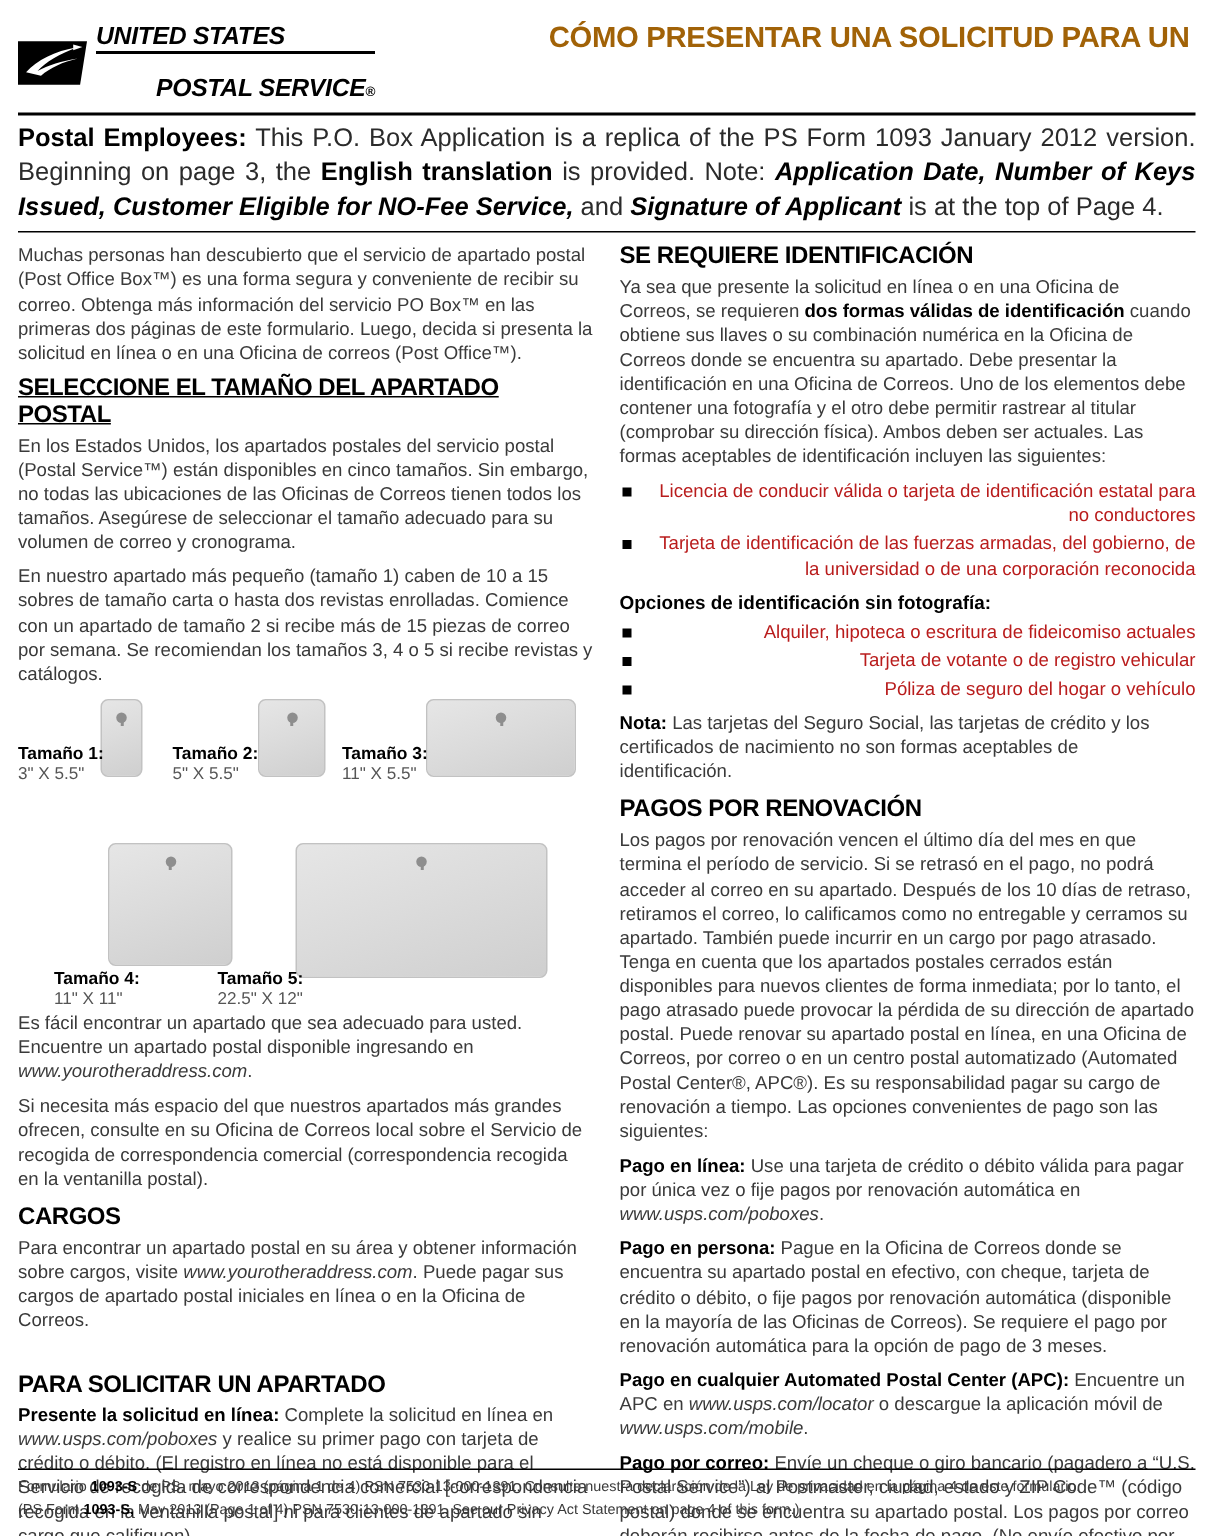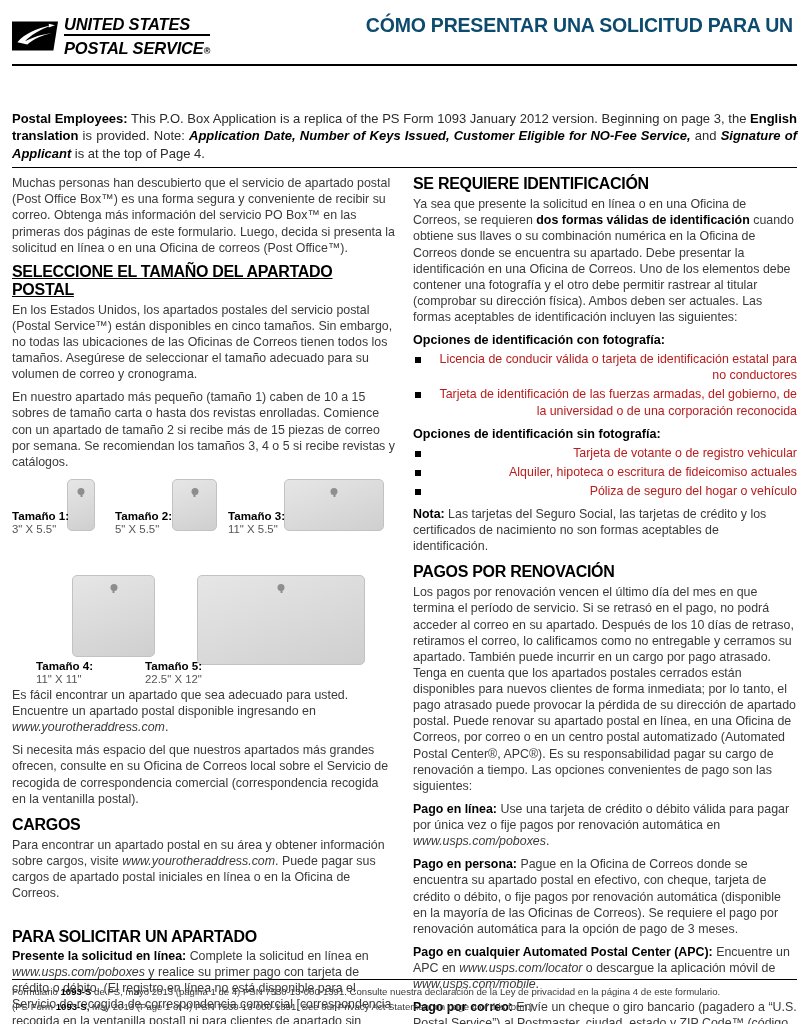--- a/index.html
+++ b/index.html
@@ -47,53 +47,52 @@
     font-style: italic;
     font-size: 16.5px;
     letter-spacing: -0.2px;
     color: #000;
     white-space: nowrap;
   }
   .logo-words .l1 {
     border-bottom: 2px solid #000;
     padding-bottom: 1px;
   }
-  .logo-words .l2 { padding-top: 4px; }
+  .logo-words .l2 { padding-top: 15px; margin-left: 40px; }
   .reg { font-size: 9px; font-style: normal; font-weight: bold; }
 
   .title-block {
     flex: 1 1 auto;
     text-align: right;
     padding-right: 4px;
     padding-top: 0px;
   }
   .title-line {
     font-weight: bold;
     font-size: 19.5px;
     line-height: 1.18;
-    color: #0c4a6e;
+    color: #a16207;
     letter-spacing: -0.2px;
     white-space: nowrap;
   }
   .title-sub {
     font-weight: bold;
     font-size: 14.5px;
     letter-spacing: -0.2px;
   }
 
   .rule-thick { border-top: 2.5px solid #000; margin: 2px 0 0 0; }
   .rule-thin  { border-top: 1.2px solid #000; margin: 0; }
 
   .employee-note {
-    font-size: 13px;
+    font-size: 17px;
     line-height: 1.34;
     padding: 4px 0 5px 0;
     color: #2b2b2b;
     text-align: justify;
-    margin-top: 40px;
   }
   .employee-note b { color:#000; }
   .employee-note i { font-weight: bold; font-style: italic; color:#000; }
 
   
   .columns {
     display: flex;
     gap: 18px;
     padding-top: 7px;
   }
@@ -331,30 +330,29 @@
       <p class="body"><span class="lead-in">Presente la solicitud en la Oficina de Correos:</span><span> Complete las páginas 3 y 4, y lleve el formulario completo a la Oficina de Correos que le quede más cómoda. Una vez que verifiquemos su información y recibamos su pago, le brindaremos una dirección de apartado postal y comenzaremos su servicio.</span></p>
 
     </div>
 
     <div class="col col-right">
 
       <h2 class="section" style="margin-top:0">SE REQUIERE IDENTIFICACIÓN</h2>
 
       <p class="body"><span>Ya sea que presente la solicitud en línea o en una Oficina de Correos, se requieren </span><b>dos formas válidas de identificación</b><span> cuando obtiene sus llaves o su combinación numérica en la Oficina de Correos donde se encuentra su apartado. Debe presentar la identificación en una Oficina de Correos. Uno de los elementos debe contener una fotografía y el otro debe permitir rastrear al titular (comprobar su dirección física). Ambos deben ser actuales. Las formas aceptables de identificación incluyen las siguientes:</span></p>
 
-      <h3 class="subhead">Opciones de identificación con fotografía:</h3>
       <ul class="bullets">
         <li>Licencia de conducir válida o tarjeta de identificación estatal para no conductores</li>
         <li>Tarjeta de identificación de las fuerzas armadas, del gobierno, de la universidad o de una corporación reconocida</li>
       </ul>
 
       <h3 class="subhead">Opciones de identificación sin fotografía:</h3>
       <ul class="bullets">
+        <li>Alquiler, hipoteca o escritura de fideicomiso actuales</li>
         <li>Tarjeta de votante o de registro vehicular</li>
-        <li>Alquiler, hipoteca o escritura de fideicomiso actuales</li>
         <li>Póliza de seguro del hogar o vehículo</li>
       </ul>
 
       <p class="body"><b>Nota:</b><span> Las tarjetas del Seguro Social, las tarjetas de crédito y los certificados de nacimiento no son formas aceptables de identificación.</span></p>
 
       <h2 class="section">PAGOS POR RENOVACIÓN</h2>
 
       <p class="body">Los pagos por renovación vencen el último día del mes en que termina el período de servicio. Si se retrasó en el pago, no podrá acceder al correo en su apartado. Después de los 10 días de retraso, retiramos el correo, lo calificamos como no entregable y cerramos su apartado. También puede incurrir en un cargo por pago atrasado. Tenga en cuenta que los apartados postales cerrados están disponibles para nuevos clientes de forma inmediata; por lo tanto, el pago atrasado puede provocar la pérdida de su dirección de apartado postal. Puede renovar su apartado postal en línea, en una Oficina de Correos, por correo o en un centro postal automatizado (Automated Postal Center®, APC®). Es su responsabilidad pagar su cargo de renovación a tiempo. Las opciones convenientes de pago son las siguientes:</p>
 
       <p class="body"><span class="lead-in">Pago en línea:</span><span> Use una tarjeta de crédito o débito válida para pagar por única vez o fije pagos por renovación automática en </span><i>www.usps.com/poboxes</i><span>.</span></p>

